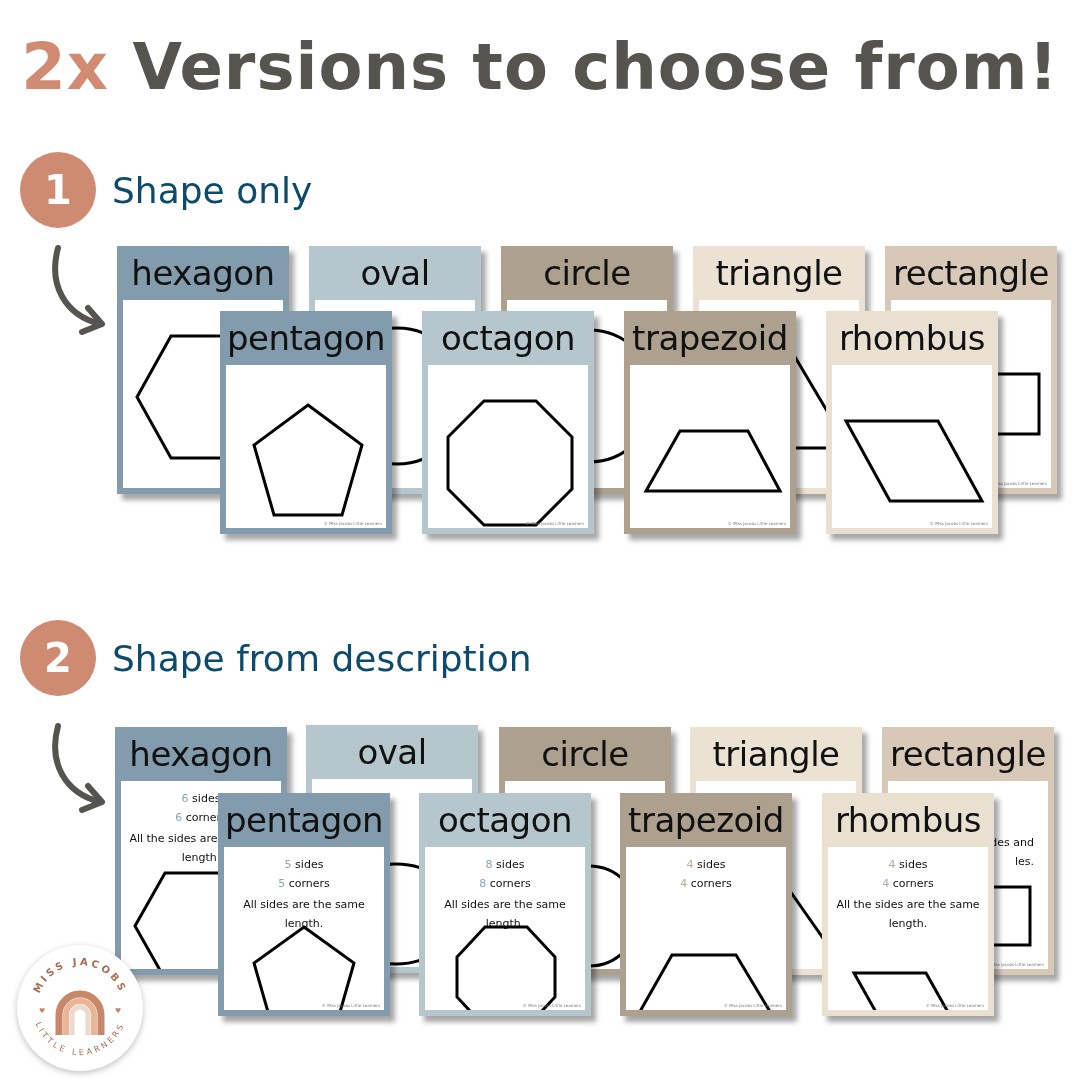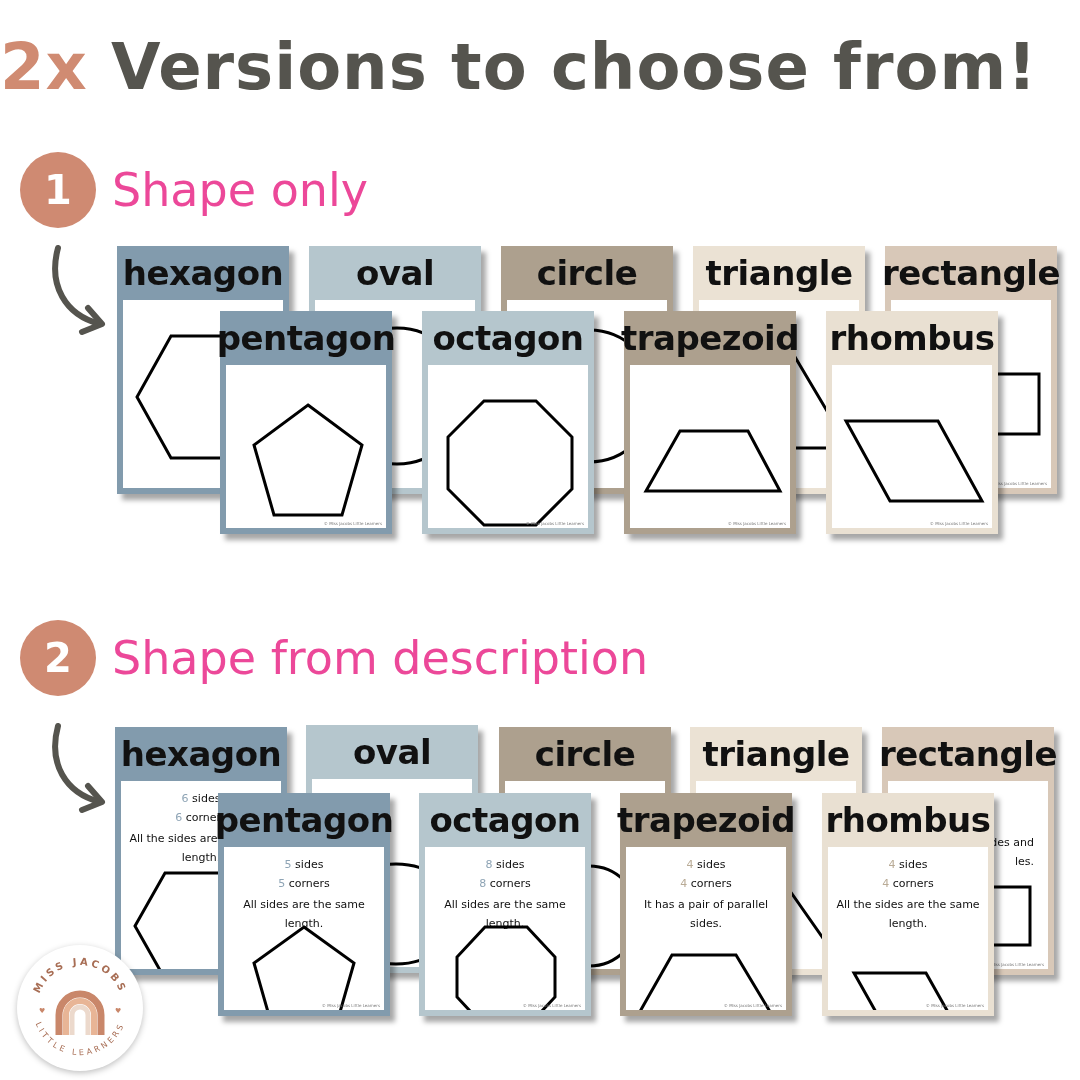--- a/index.html
+++ b/index.html
@@ -1,43 +1,43 @@
 <!DOCTYPE html>
 <html><head>
 <meta charset="utf-8">
 <style>
   * { box-sizing: border-box; margin: 0; padding: 0; }
   html, body { width: 1080px; height: 1080px; background: #ffffff; overflow: hidden; }
   body { position: relative; font-family: "DejaVu Sans", sans-serif; }
 
   .headline {
-    position: absolute; left: 0; top: 30px; width: 1080px; text-align: left;
+    position: absolute; left: 0; top: 30px; width: 1080px; text-align: center;
     font-size: 64px; font-weight: bold; color: #55544e; letter-spacing: 1px;
   }
   .headline .accent { color: #d08b72; }
 
   .section-title { position: absolute; left: 20px; display: flex; align-items: center; }
   .badge {
     width: 76px; height: 76px; border-radius: 50%;
     background: #cf8a72; color: #fff; font-size: 40px; font-weight: bold;
     display: flex; align-items: center; justify-content: center;
   }
-  .section-label { margin-left: 16px; font-size: 46px; color: #ec4899; font-family: "DejaVu Sans", sans-serif; }
+  .section-label { margin-left: 16px; font-size: 36px; color: #0c4a6e; font-family: "DejaVu Sans", sans-serif; }
 
   .arrow { position: absolute; }
 
   .card {
     position: absolute; width: 172px; height: 248px;
     box-shadow: 5px 6px 5px rgba(0,0,0,0.35);
     padding: 0 6px 6px 6px;
   }
   .card.front { width: 172px; height: 223px; }
   .card-title {
     height: 54px; display: flex; align-items: center; justify-content: center;
-    font-size: 34px; color: #111; font-family: "DejaVu Sans", sans-serif; letter-spacing: -0.5px; font-weight: bold;
+    font-size: 34px; color: #111; font-family: "DejaVu Sans", sans-serif; letter-spacing: -0.5px;
   }
   .card-body { background: #fff; height: calc(100% - 54px); position: relative; overflow: hidden; }
   .card-body svg { position: absolute; left: 0; top: 0; }
   .copyright {
     position: absolute; right: 4px; bottom: 2px; font-size: 4px; color: #777;
   }
   .desc { padding-top: 8px; text-align: center; font-size: 11px; color: #111; line-height: 19px; }
   .desc .num { color: #8ea4b5; }
   .desc .num.tan { color: #b9ab96; }
   .desc .line { display: block; }
@@ -231,21 +231,20 @@
       </svg>
     <span class="copyright">© Miss Jacobs Little Learners</span>
   </div>
 </div>
 <div class="card front" style="left:620px;top:793px;background:#ada08e;">
   <div class="card-title">trapezoid</div>
   <div class="card-body">
     <div class="desc">
       <span class="line"><span class="num tan">4</span> <span>sides</span></span>
       <span class="line"><span class="num tan">4</span> <span>corners</span></span>
-      <span class="sentence">It has a pair of parallel sides.</span>
     </div>
     <svg width="160" height="190">
         <polygon points="46,108 110,108 146,168 12,168" fill="none" stroke="#000" stroke-width="3"></polygon>
       </svg>
     <span class="copyright">© Miss Jacobs Little Learners</span>
   </div>
 </div>
 <div class="card front" style="left:822px;top:793px;background:#e9e0d2;">
   <div class="card-title">rhombus</div>
   <div class="card-body">

